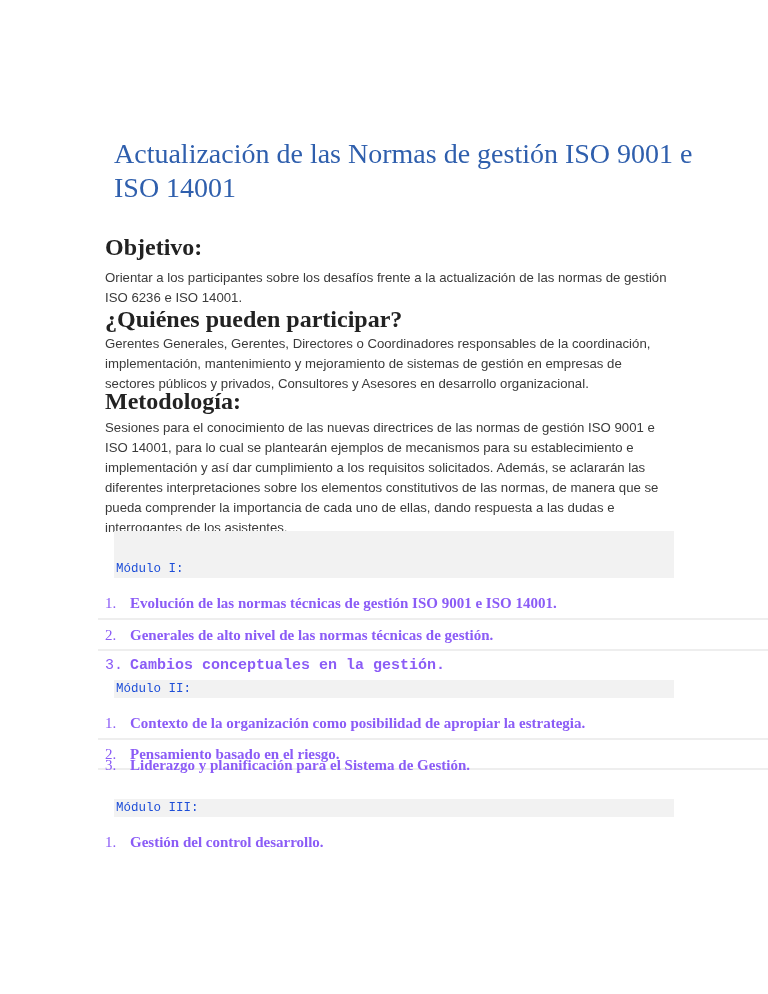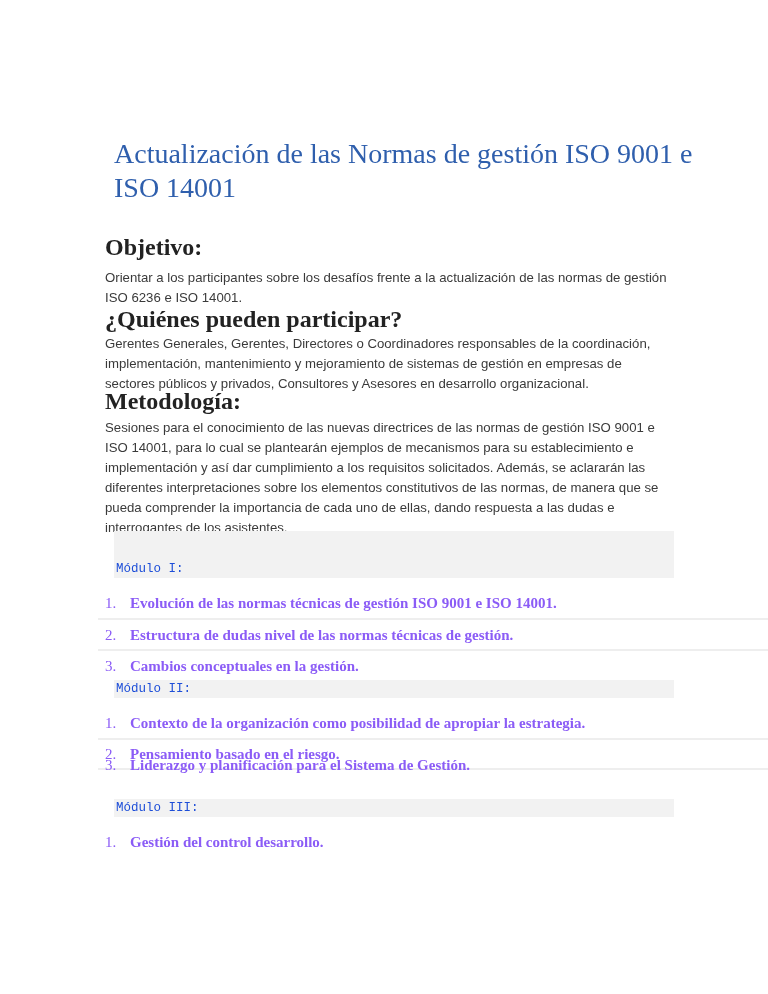--- a/index.html
+++ b/index.html
@@ -51,24 +51,24 @@
   <p class="para" style="top:418px;">Sesiones para el conocimiento de las nuevas directrices de las normas de gestión ISO 9001 e ISO 14001, para lo cual se plantearán ejemplos de mecanismos para su establecimiento e implementación y así dar cumplimiento a los requisitos solicitados. Además, se aclararán las diferentes interpretaciones sobre los elementos constitutivos de las normas, de manera que se pueda comprender la importancia de cada uno de ellas, dando respuesta a las dudas e interrogantes de los asistentes.</p>
 
   <div class="module-bar" style="top:531px; height:47px;">
     <span class="module-label">Módulo I:</span>
   </div>
   <div class="item" style="top:594px;">
     <span class="num">1.</span><span class="text">Evolución de las normas técnicas de gestión ISO 9001 e ISO 14001.</span>
   </div>
   <div class="divider" style="top:618px;"></div>
   <div class="item" style="top:626px;">
-    <span class="num">2.</span><span class="text">Estructura de dudas nivel de las normas técnicas de gestión.</span>
+    <span class="num">2.</span><span class="text">Generales de alto nivel de las normas técnicas de gestión.</span>
   </div>
   <div class="divider" style="top:649px;"></div>
-  <div class="item" style="top:657px;">
+  <div class="item" style="top:657px;font-family:Liberation Mono, monospace;">
     <span class="num">3.</span><span class="text">Cambios conceptuales en la gestión.</span>
   </div>
 
   <div class="module-bar" style="top:680px; height:18px;">
     <span class="module-label">Módulo II:</span>
   </div>
   <div class="item" style="top:714px;">
     <span class="num">1.</span><span class="text">Contexto de la organización como posibilidad de apropiar la estrategia.</span>
   </div>
   <div class="divider" style="top:738px;"></div>

